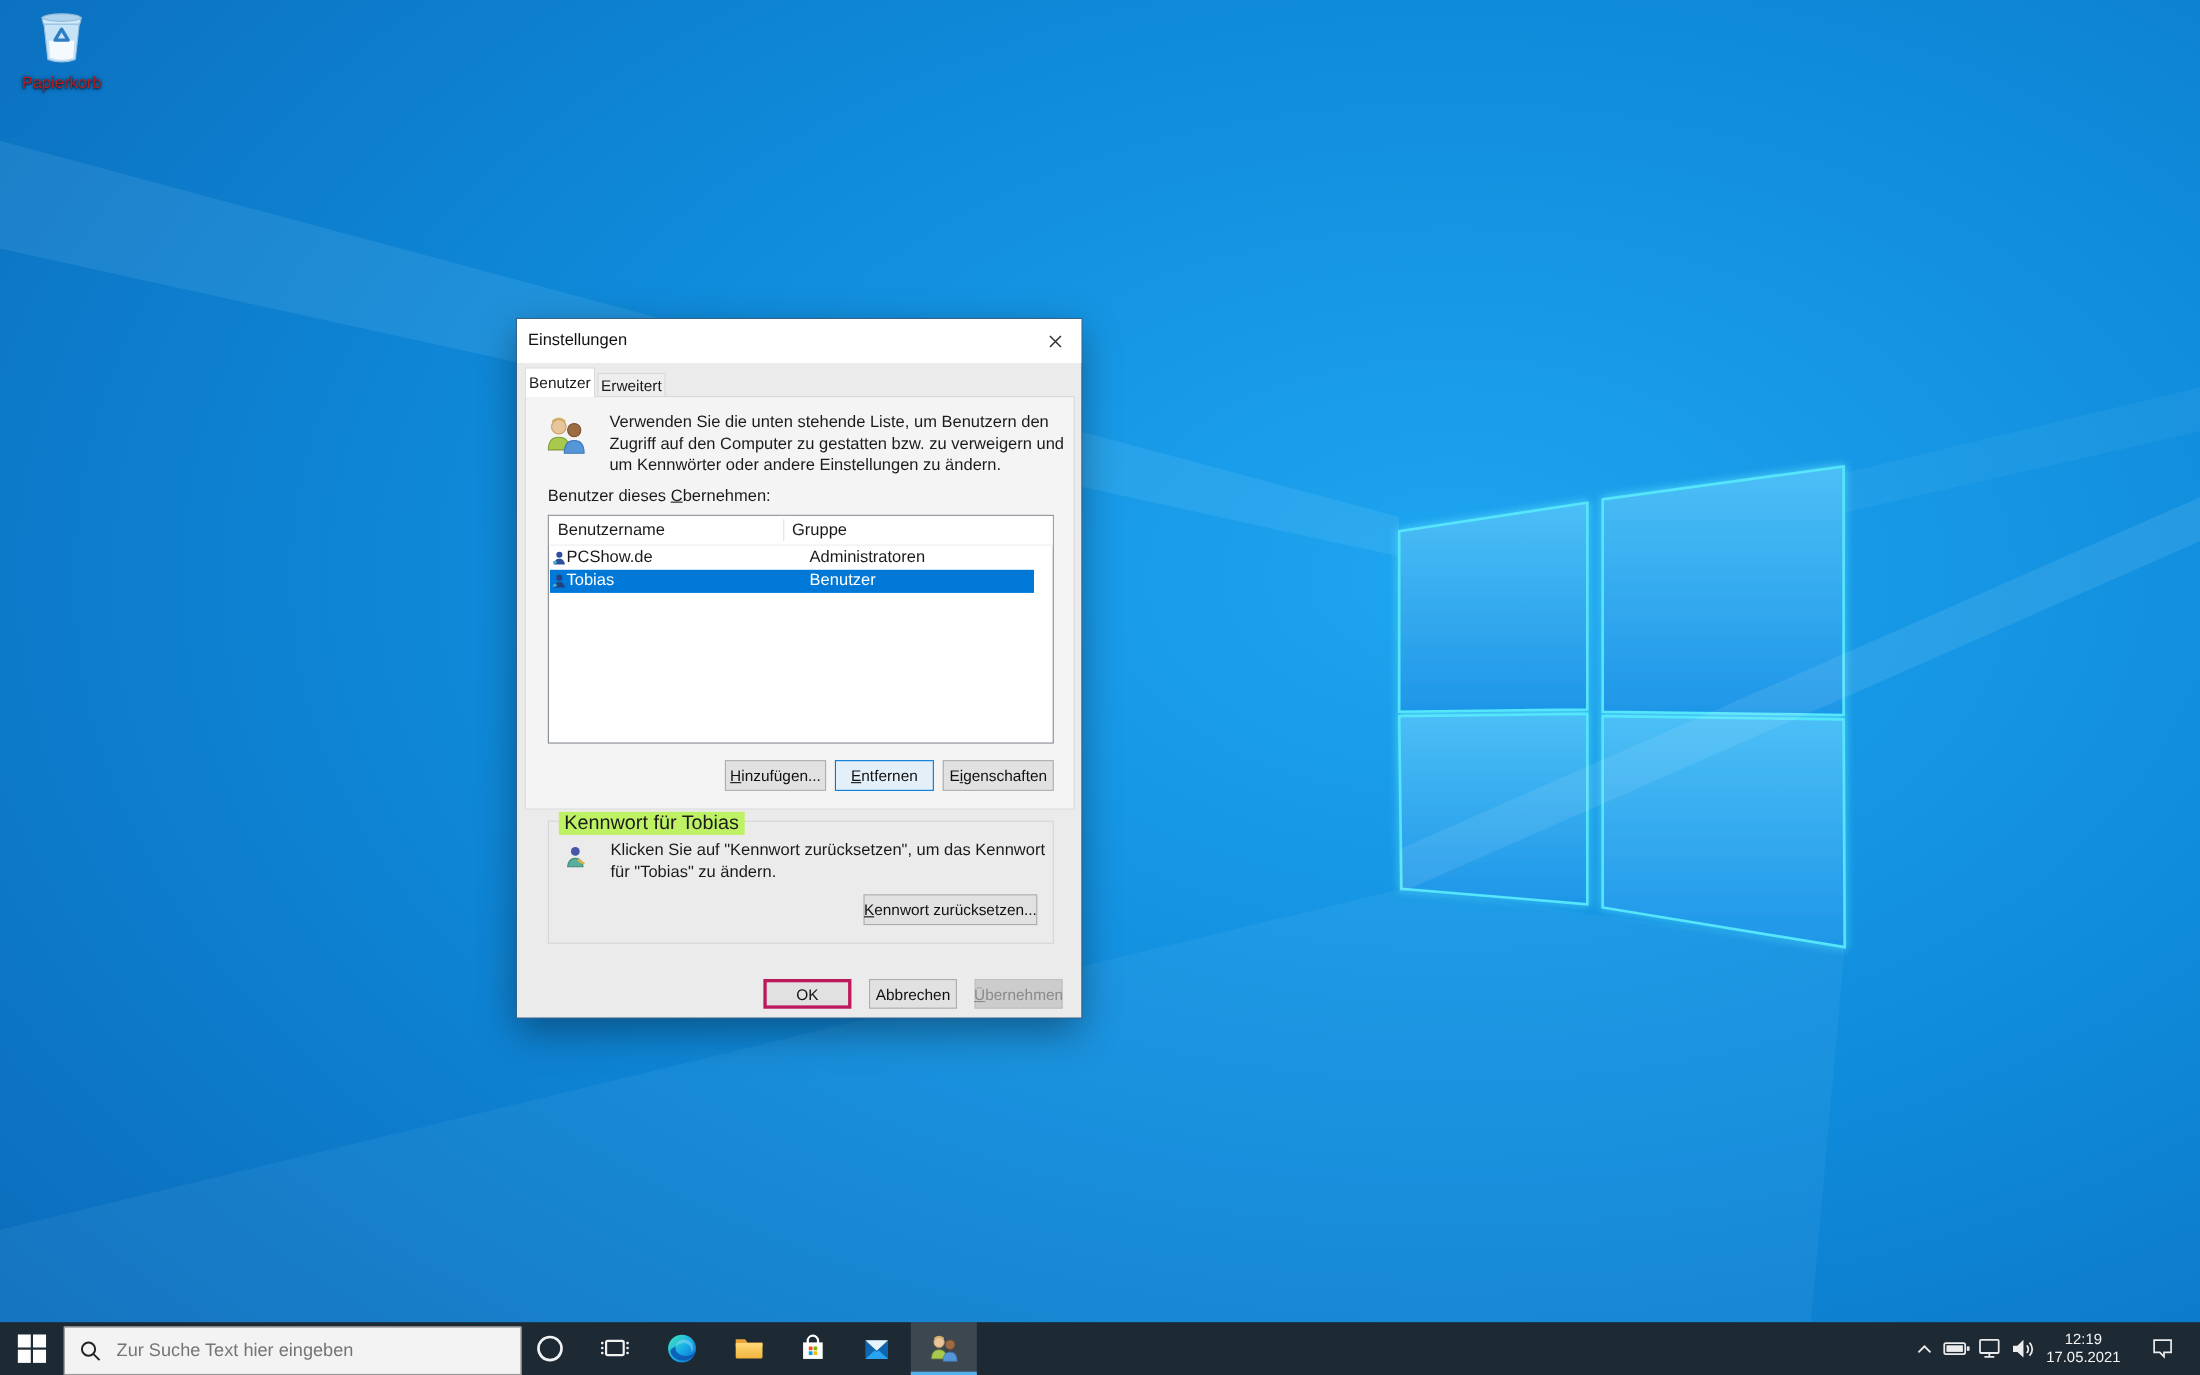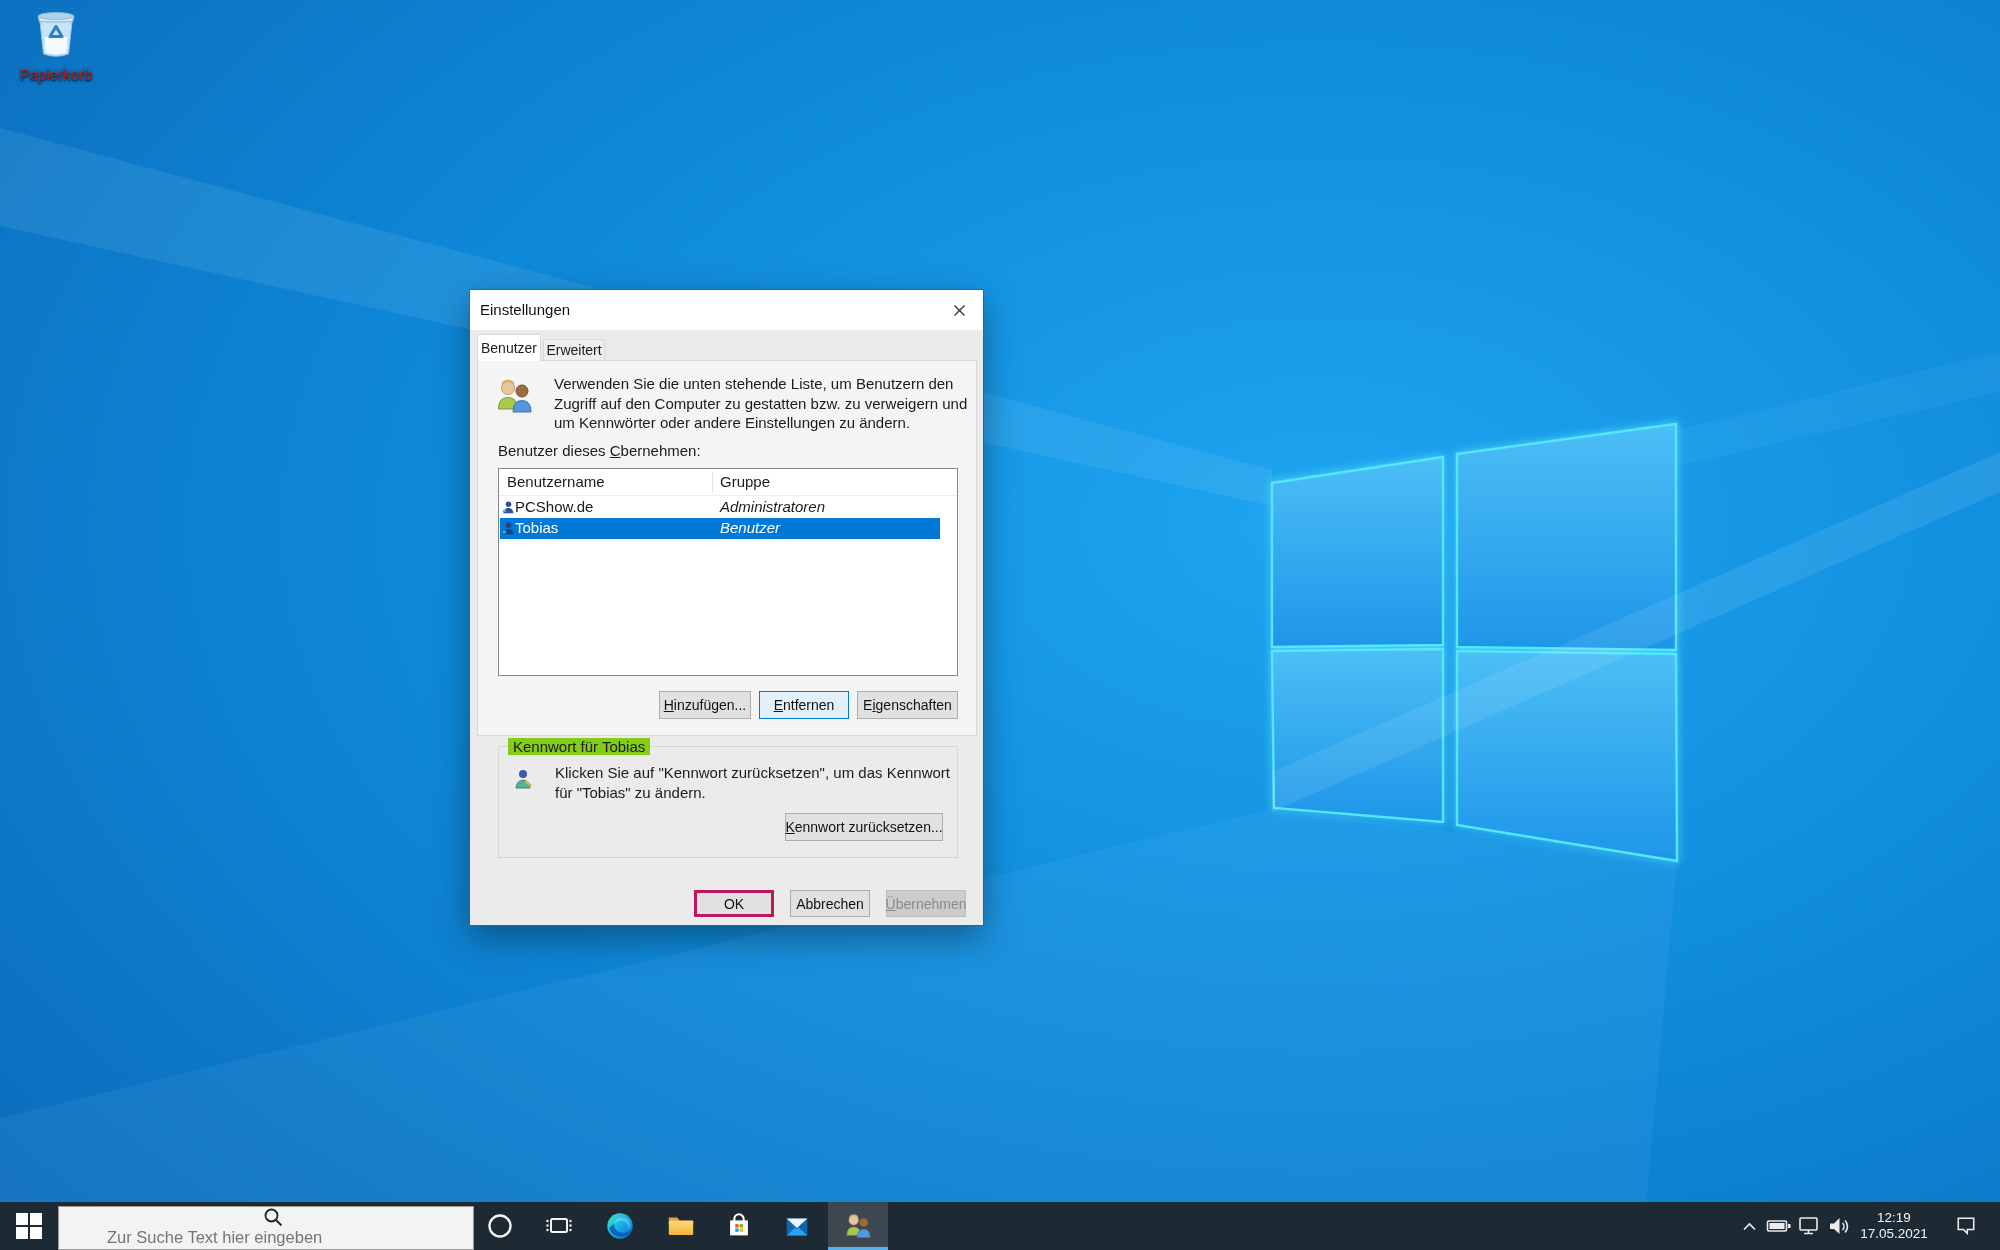--- a/index.html
+++ b/index.html
@@ -28,46 +28,46 @@
   .intro{left:76px;top:13px;}
   .list-label{left:20px;top:81px;font-size:15px;}
   .listbox{left:20px;top:107px;width:460px;height:208px;background:#fff;
     box-sizing:border-box;border:1px solid #828790;}
   .lv-header{left:0;top:0;width:458px;height:26px;border-bottom:1px solid #ededed;background:#fff;}
   .lv-h1{left:8px;top:4px;}
   .lv-h2{left:221px;top:4px;}
   .lv-divider{left:213px;top:3px;width:1px;height:20px;background:#e2e2e2;}
   .lv-row{left:1px;width:440px;height:21px;}
   .lv-row .nm{left:15px;top:1px;white-space:nowrap;}
-  .lv-row .gp{left:220px;top:1px;white-space:nowrap;font-style:italic;}
+  .lv-row .gp{left:236px;top:1px;white-space:nowrap;}
   .lv-row.selected{background:#0078d7;color:#fff;}
   .lv-row .usr-ico{left:2px;top:3px;}
   .btn{box-sizing:border-box;background:#e1e1e1;border:1px solid #adadad;font-size:14px;
     display:flex;align-items:center;justify-content:center;white-space:nowrap;color:#111;}
   .btn.focused{background:#e3eff9;border:1px solid #0078d7;}
   .btn.default{border:3px solid #be185d;}
   .btn.disabled{background:#cccccc;border:1px solid #bfbfbf;color:#8a8a8a;}
   #btn-add{left:181px;top:330px;width:92px;height:28px;}
   #btn-remove{left:281px;top:330px;width:90px;height:28px;}
   #btn-props{left:379px;top:330px;width:101px;height:28px;}
   .groupbox{left:20px;top:385px;width:460px;height:112px;box-sizing:border-box;
     border:1px solid #d5d5d5;}
-  .gb-legend{left:9px;top:-9px;background:#84cc16;padding:0 5px;font-size:15px;white-space:nowrap;}
+  .gb-legend{left:9px;top:-9px;background:#bef264;padding:0 5px;font-size:18px;white-space:nowrap;}
   .gb-ico{left:15px;top:22px;}
   .gb-text{left:56px;top:16px;}
   #btn-reset{left:286px;top:66px;width:158px;height:28px;}
   #btn-ok{left:224px;top:600px;width:80px;height:27px;}
   #btn-cancel{left:320px;top:600px;width:80px;height:27px;}
   #btn-apply{left:416px;top:600px;width:80px;height:27px;}
   .mn{text-decoration:underline;}
   
   .taskbar{left:0;top:1202px;width:2000px;height:48px;background:#1d2933;z-index:10;}
   .tb-start{left:0;top:0;width:58px;height:48px;display:flex;align-items:center;justify-content:center;}
   .tb-search{left:58px;top:4px;width:416px;height:44px;background:#f3f3f3;
-    box-sizing:border-box;border:1px solid #9a9a9a;display:flex;align-items:center;flex-direction:column;}
+    box-sizing:border-box;border:1px solid #9a9a9a;display:flex;align-items:center;}
   .tb-search svg{margin-left:13px;}
   .tb-search input{border:none;outline:none;background:transparent;font-size:16.5px;
     color:#4f4f4f;margin-left:12px;width:330px;font-family:"Liberation Sans","DejaVu Sans",sans-serif;}
   .tb-slot{top:0;width:60px;height:48px;display:flex;align-items:center;justify-content:center;}
   .tb-slot.active{background:rgba(255,255,255,.14);}
   .active-underline{left:0;bottom:0;width:60px;height:3px;background:#55b1ee;}
   .tray-ico{top:0;height:48px;width:30px;display:flex;align-items:center;justify-content:center;}
   .clock{left:1856px;top:0;width:76px;height:48px;text-align:center;color:#f5f5f5;
     font-size:13.5px;line-height:16px;padding-top:8px;box-sizing:border-box;}
 </style>

